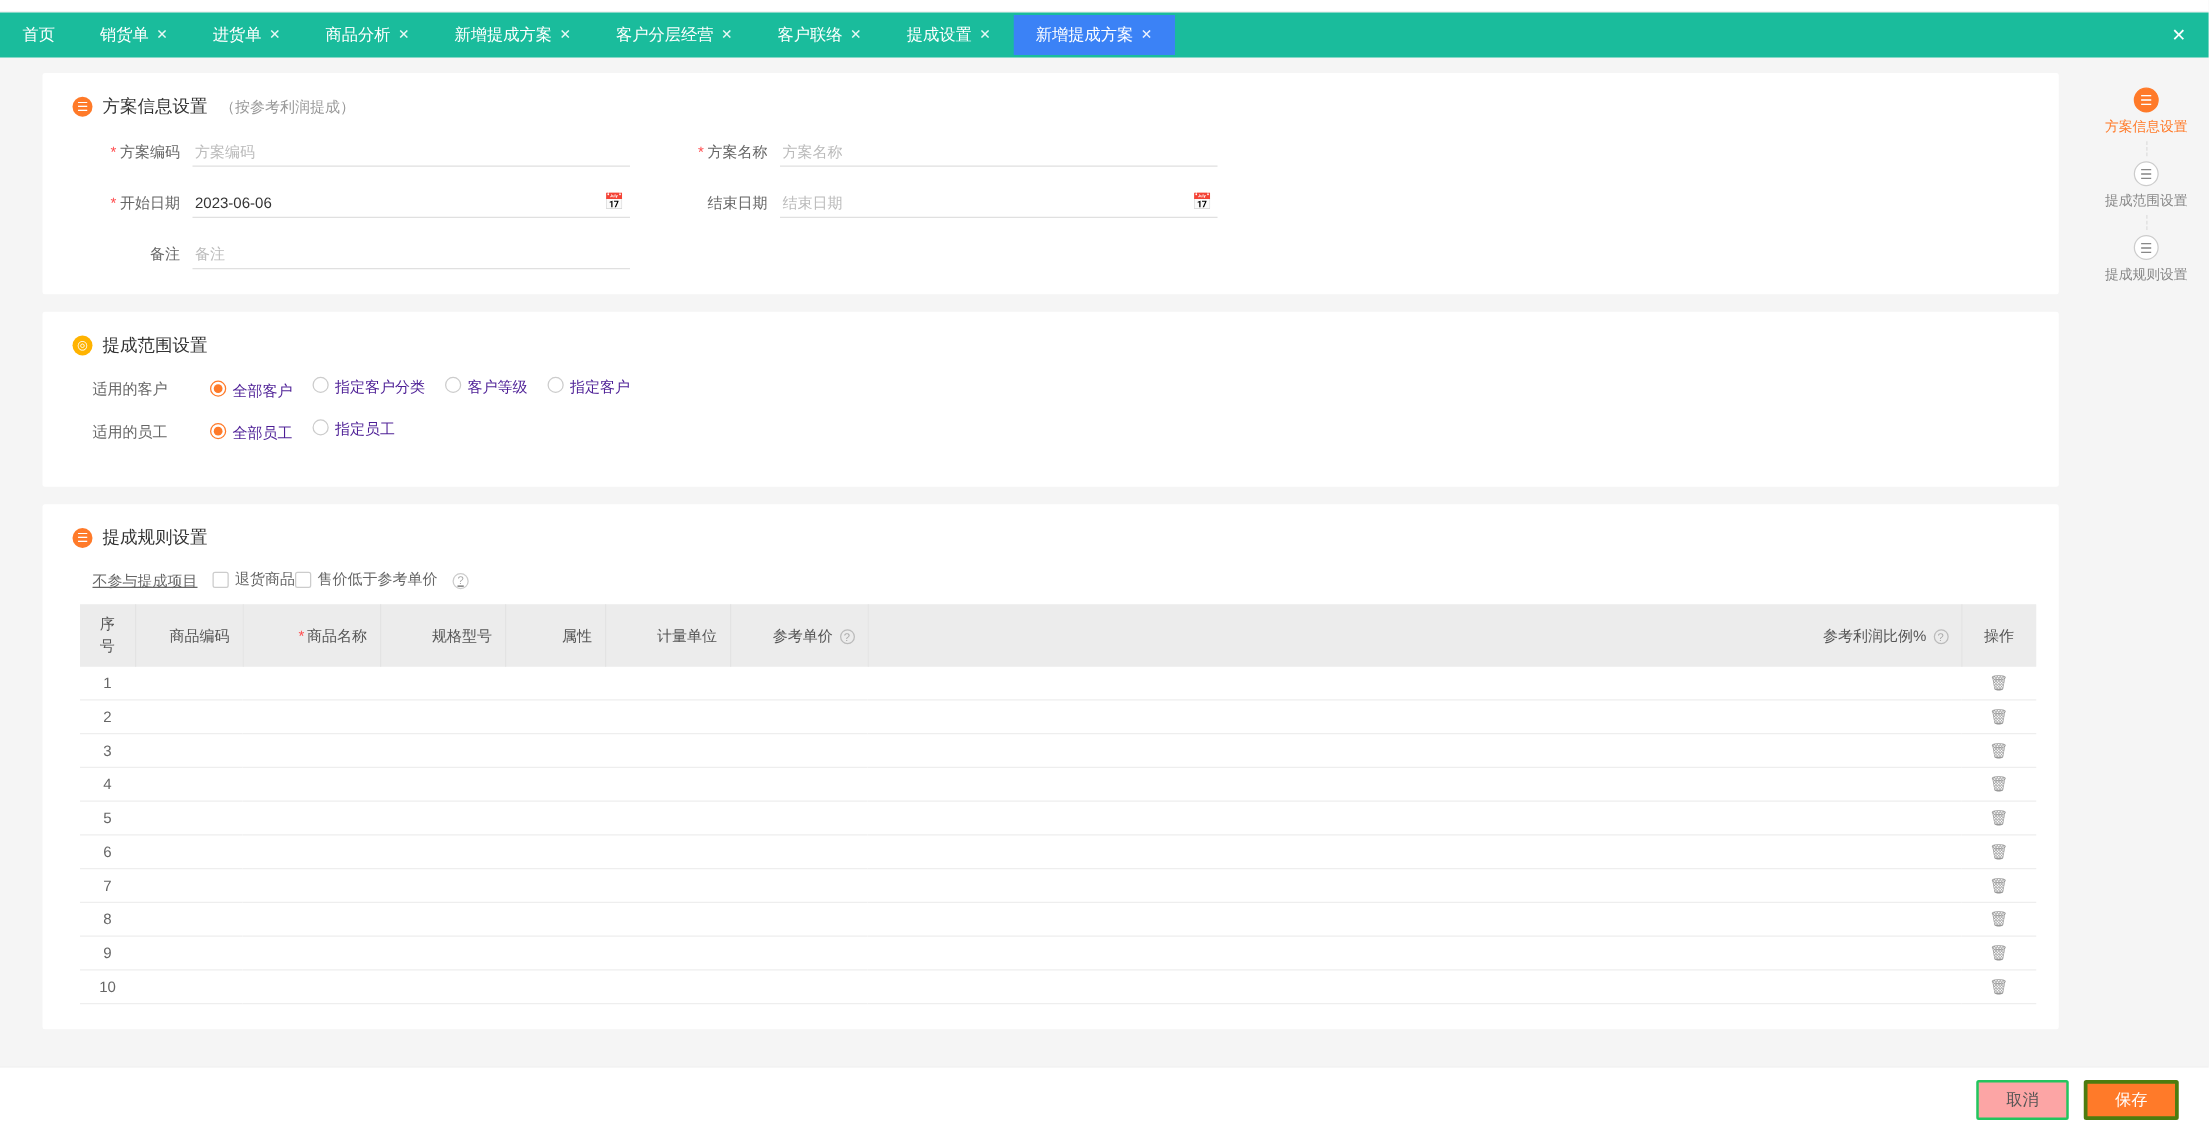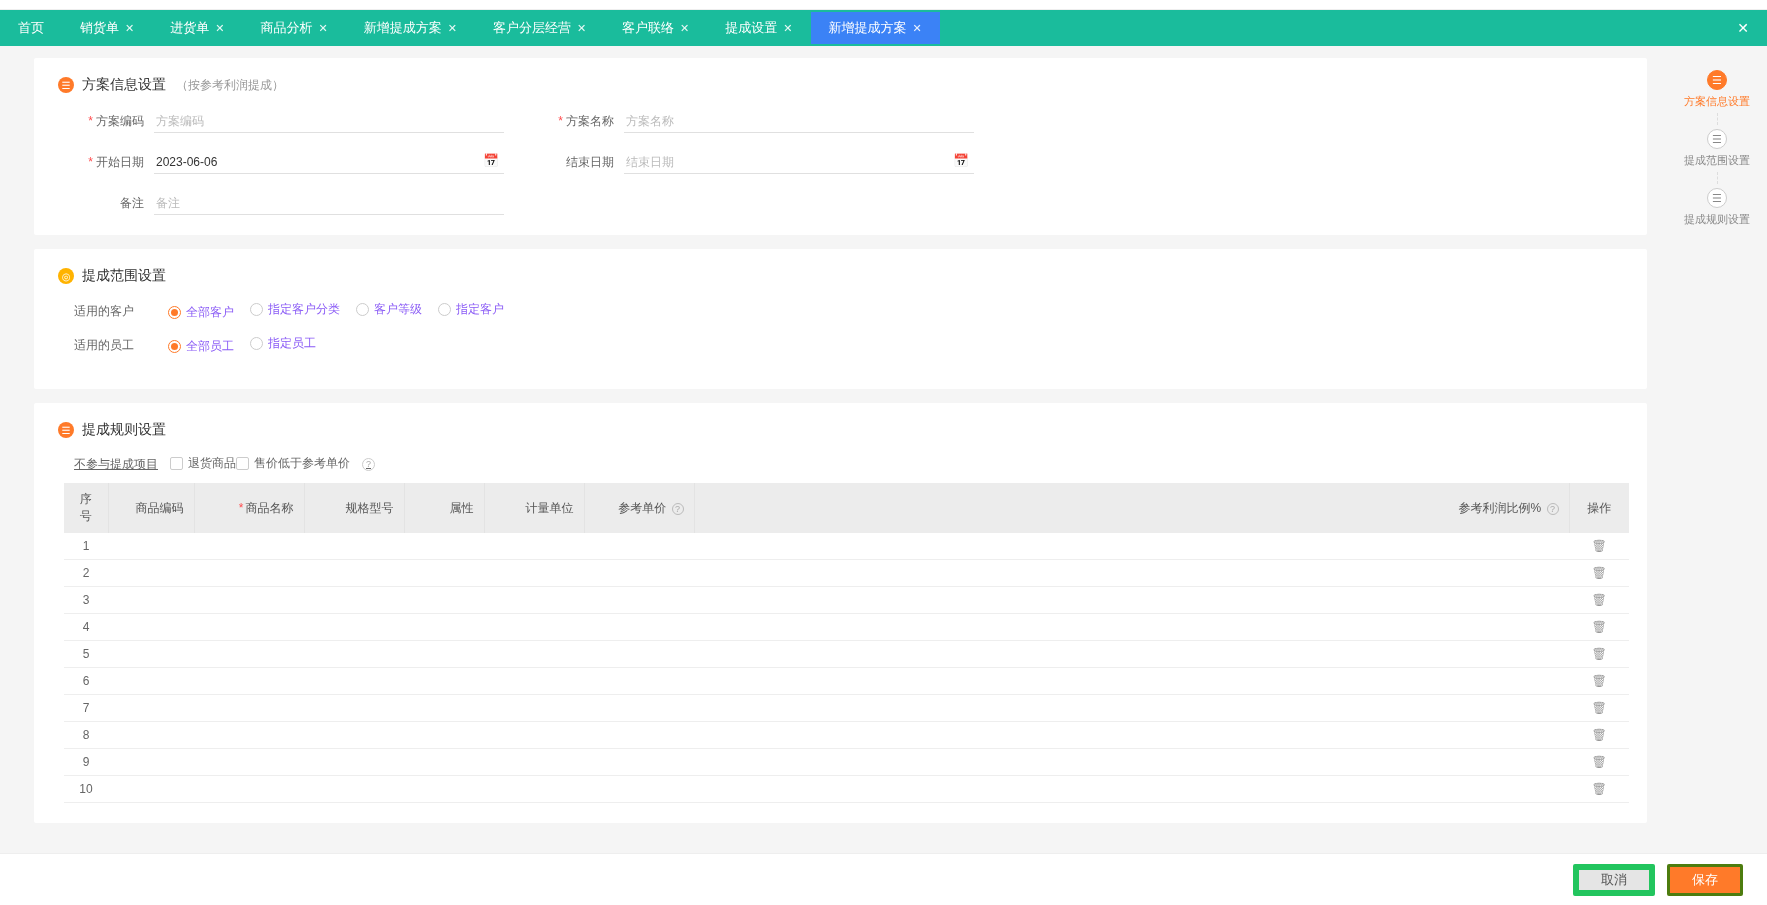--- a/index.html
+++ b/index.html
@@ -125,25 +125,25 @@
   margin-bottom: 14px;
   gap: 26px;
 }
 .scope-label {
   color: #666;
   font-size: 12px;
   margin-right: 8px;
 }
 .radio-opt {
   display: inline-flex;
-  align-items: center;
+  align-items: flex-start;
   gap: 5px;
   margin-right: 16px;
   cursor: pointer;
-  color: #8b5cf6;
+  color: #4c1d95;
 }
 .radio-dot {
   width: 13px; height: 13px;
   border: 1px solid #ccc;
   border-radius: 50%;
   display: inline-flex;
   align-items: center; justify-content: center;
 }
 .radio-dot.checked { border-color: #ff7a29; }
 .radio-dot.checked::after {
@@ -269,21 +269,21 @@
 }
 .btn {
   height: 32px;
   padding: 0 22px;
   font-size: 13px;
   border-radius: 2px;
   cursor: pointer;
   display: inline-flex;
   align-items: center;
 }
-.btn-default { background: #e5e5e5; border: 6px solid #22c55e; color: #555; text-align: center; }
+.btn-default { background: #fca5a5; border: 2px solid #22c55e; color: #555; text-align: center; }
 .btn-primary { background: #ff7a29; border: 3px solid #4d7c0f; color: #fff; }
 </style>
 </head>
 <body>
 
 <div class="top-bar"></div>
 
 <div class="tab-nav">
   <div id="tabs-mount" style="display: flex;">
       <div class="tab-item">

